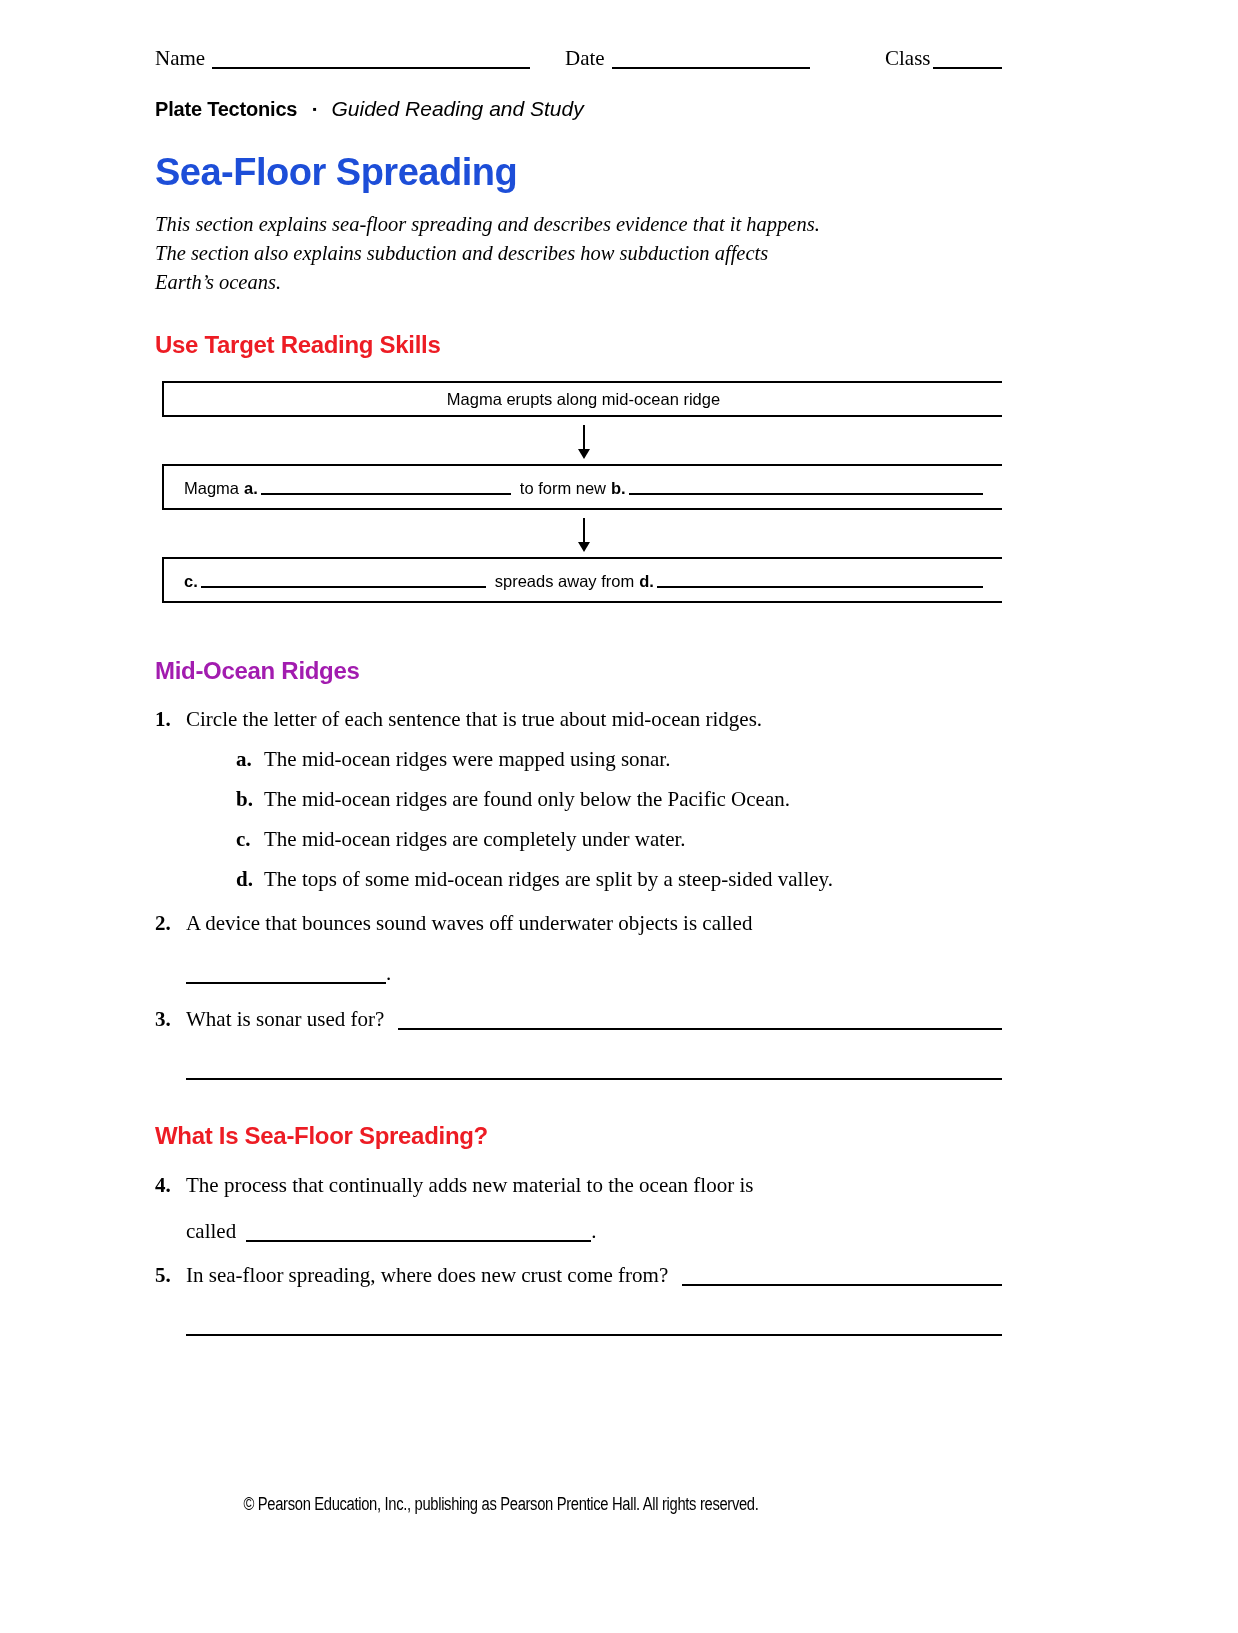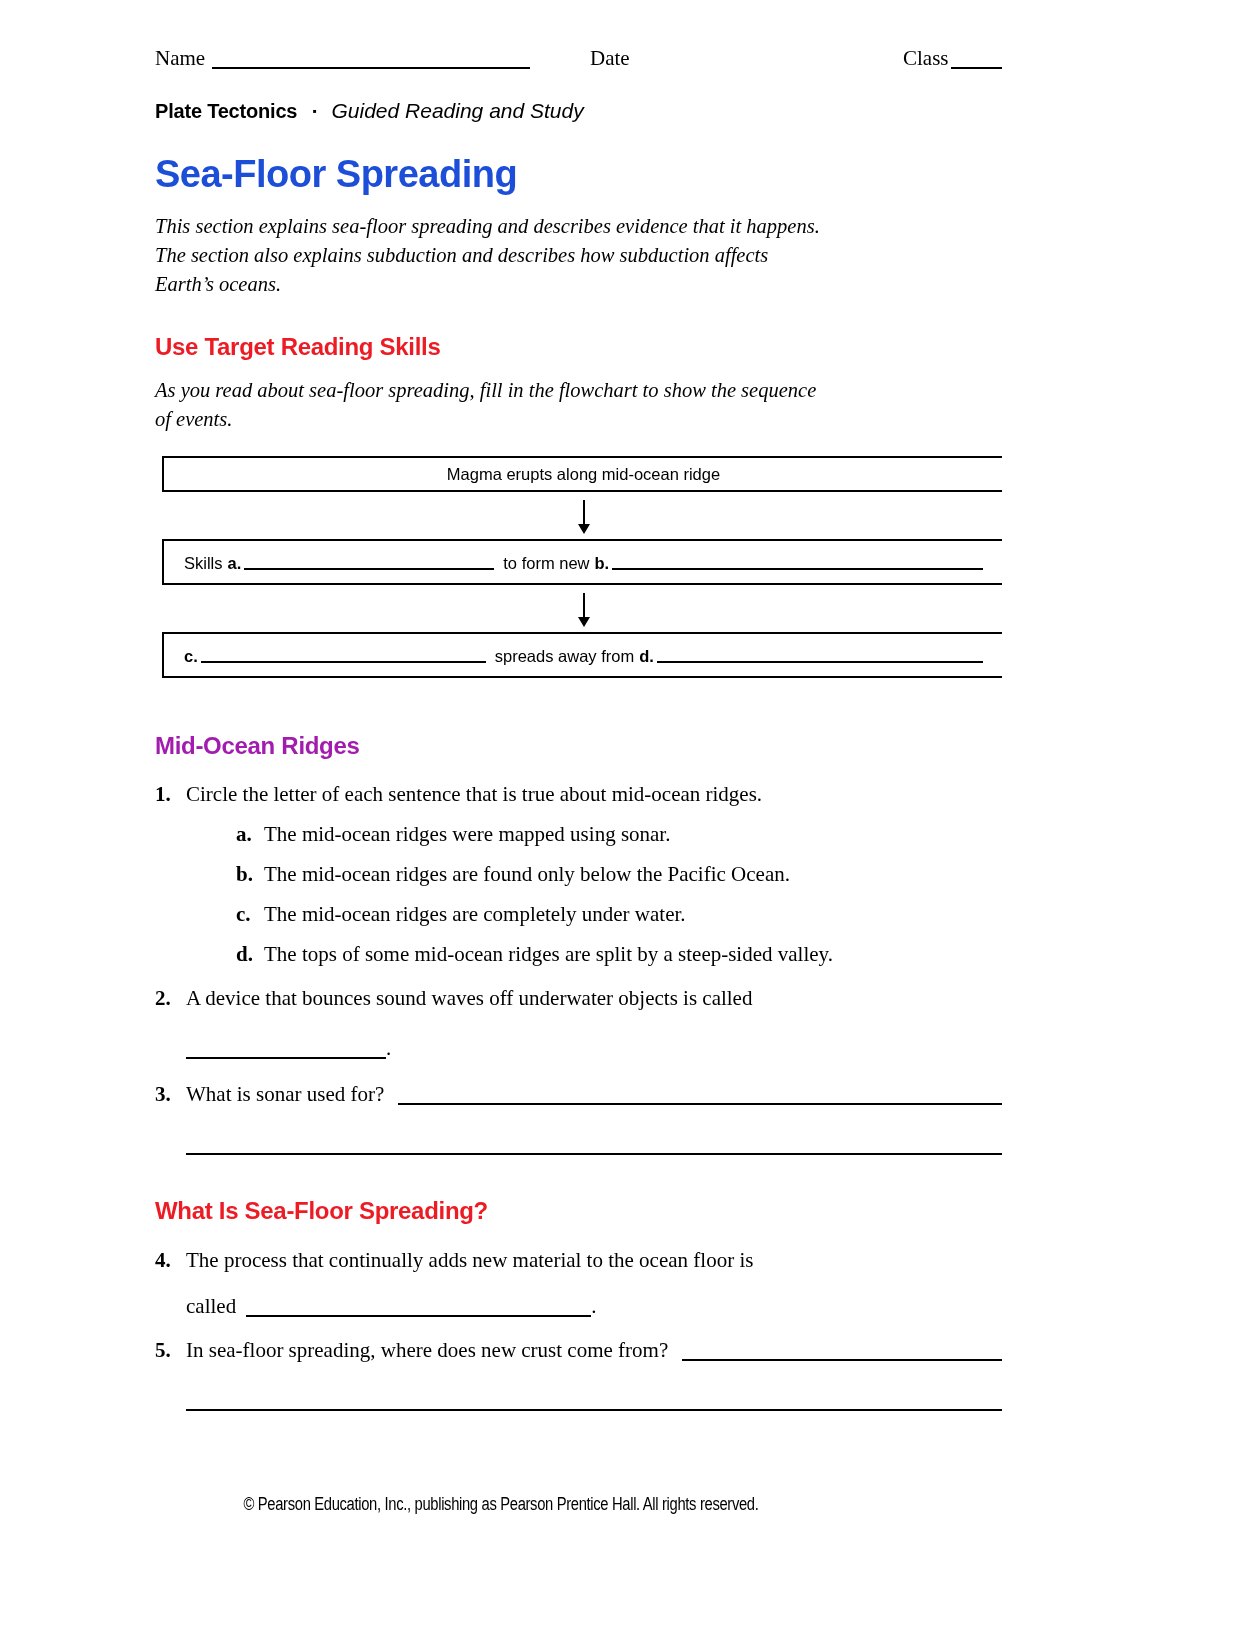--- a/index.html
+++ b/index.html
@@ -10,21 +10,21 @@
     font-family:"Liberation Serif", serif;
     color:#000;
     overflow:hidden;
   }
   .content { position:absolute; left:155px; top:0; width:868px; }
 
   
   .header-row { display:flex; margin-top:46px; font-size:21px; }
   .hr-block { display:flex; align-items:baseline; }
   .hr-name  { width:375px; }
-  .hr-date  { width:245px; margin-left:53px;flex-direction:column; }
+  .hr-date  { width:245px; margin-left:35px; }
   .hr-class { flex:1; margin-left:75px; }
   .hr-label { white-space:nowrap; }
   .u { flex:1; border-bottom:2px solid #000; height:1px; position:relative; top:4px; margin-left:7px; }
   .u.tight { margin-left:2px; }
 
   
   .plate-row { display:flex; align-items:center; margin-top:26px; font-family:"Liberation Sans", sans-serif; }
   .unit   { font-weight:bold; font-size:20px; letter-spacing:-0.2px; }
   .bullet { font-size:12px; margin:0 15px; }
   .series { font-style:italic; font-size:21px; }
@@ -116,35 +116,31 @@
 
     <h1 class="title red" style="color: #1d4ed8;">Sea-Floor Spreading</h1>
 
     <div class="intro">
       <div>This section explains sea-floor spreading and describes evidence that it happens.</div>
       <div>The section also explains subduction and describes how subduction affects</div>
       <div>Earth’s oceans.</div>
     </div>
 
     <h2 class="sect red" style="color: rgb(237, 28, 36);">Use Target Reading Skills</h2>
-    <div class="instructions">
-      <div>As you read about sea-floor spreading, fill in the flowchart to show the sequence</div>
-      <div>of events.</div>
-    </div>
 
     <div class="flowchart">
       <div class="fbox fbox1">
         <span>Magma erupts along mid-ocean ridge</span>
       </div>
       <div class="arrow">
         <div class="shaft"></div>
         <div class="head"></div>
       </div>
       <div class="fbox fboxr">
-        <span>Skills</span>
+        <span>Magma</span>
         <span class="bold-label">a.</span>
         <span class="fl-blank w250"></span>
         <span>to form new</span>
         <span class="bold-label">b.</span>
         <span class="fl-blank grow"></span>
       </div>
       <div class="arrow">
         <div class="shaft"></div>
         <div class="head"></div>
       </div>

